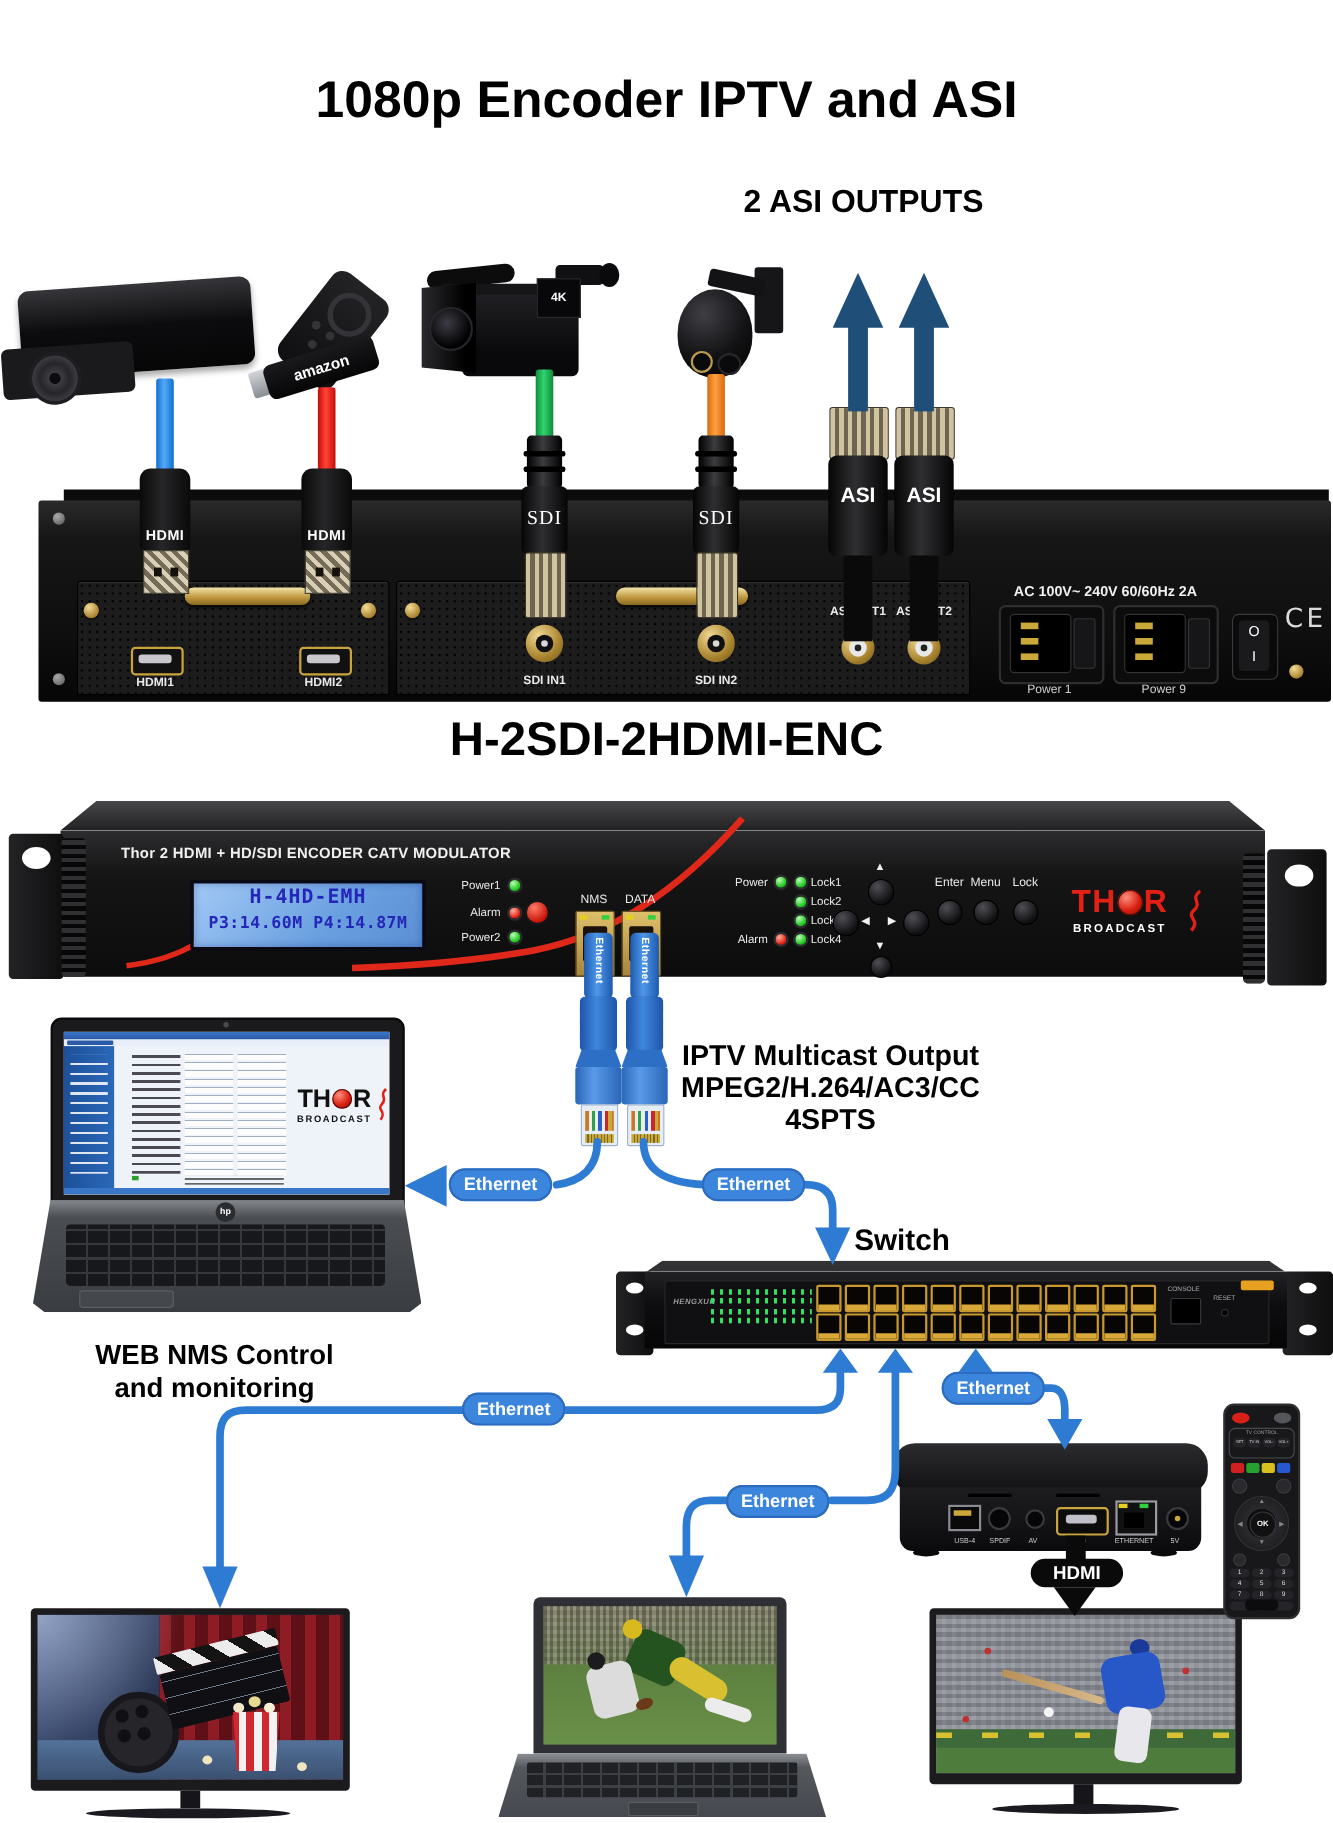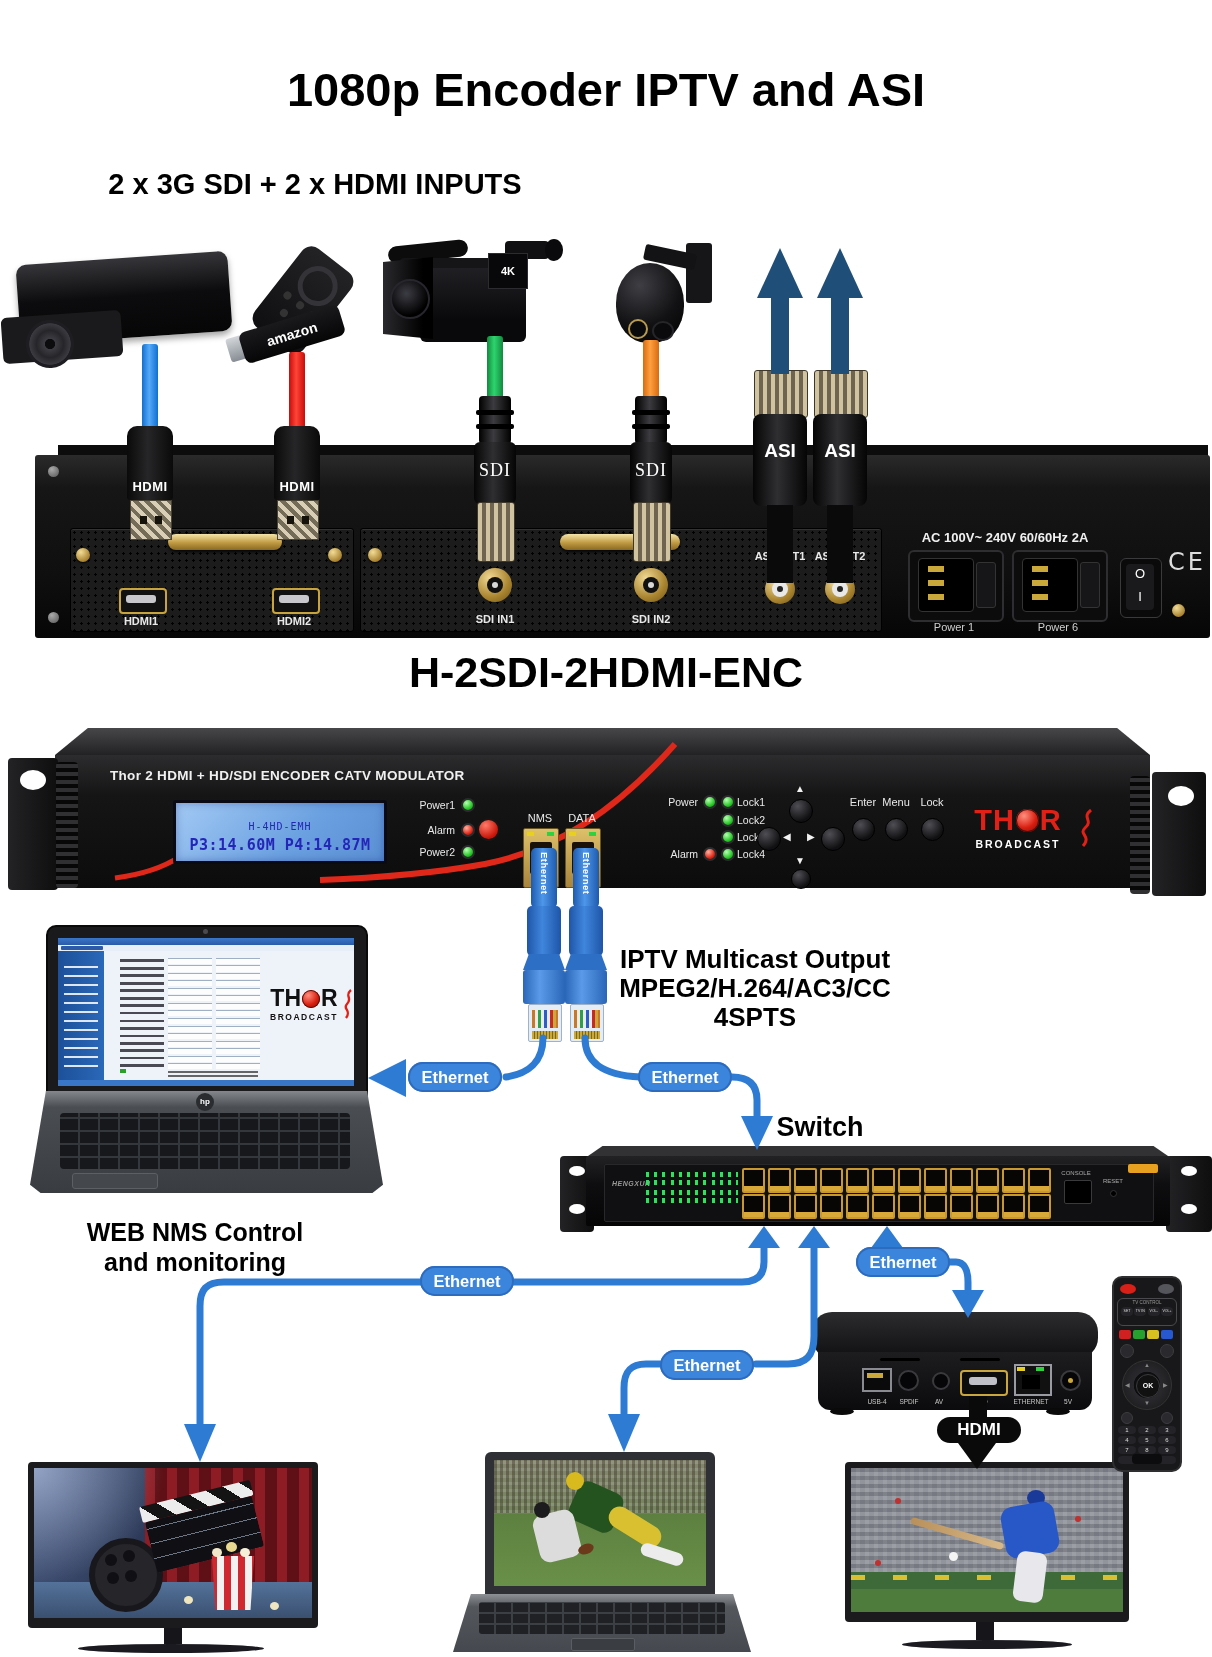--- a/index.html
+++ b/index.html
@@ -52,21 +52,21 @@
   
   .thor-red{color:#e32015;font-weight:bold;letter-spacing:1px;}
   .globe{border-radius:50%;background:radial-gradient(circle at 35% 30%,#ff8f7e,#d81e10 55%,#7a0c06);box-shadow:inset 0 0 0 1px #5a0a06;display:inline-block;}
 </style>
 </head>
 <body>
 
 <div id="canvas">
 
   <div class="a ctr bold" style="left:0;top:62px;width:1212px;font-size:47px;color:#000;">1080p Encoder IPTV and ASI</div>
-  <div class="a ctr bold" style="left:90px;top:168px;width:450px;font-size:29px;color:#000;">2 x 3G SDI + 2 x HDMI INPUTS</div>
+  <div class="a ctr bold" style="left:640px;top:168px;width:290px;font-size:29px;color:#000;">2 ASI OUTPUTS</div>
 
   <div class="a" style="left:10px;top:238px;width:230px;height:130px;z-index:5;">
     <div class="a" style="left:8px;top:20px;width:212px;height:80px;background:linear-gradient(#36363a,#0c0c0e 48%,#060607);border-radius:10px;transform:rotate(-4deg);box-shadow:0 4px 6px rgba(0,0,0,.35);"></div>
     <div class="a" style="left:-8px;top:76px;width:120px;height:46px;background:#1a1a1d;border-radius:6px;transform:rotate(-4deg);"></div>
     <div class="a" style="left:16px;top:82px;width:48px;height:48px;border-radius:50%;background:radial-gradient(circle,#0c0c0e 14%,#3c3c42 16%,#26262a 40%,#3a3a40 60%,#1e1e22 62%);transform:rotate(-4deg);"></div>
   </div>
 
   <div class="a cable" style="left:142px;top:344px;width:16px;height:86px;background:linear-gradient(90deg,#0f6fd0,#55aaf8 45%,#0f6fd0);z-index:6;"></div>
   <div class="a hdmiplug" style="left:127px;top:426px;width:46px;height:74px;z-index:6;">
     <span class="lbl">HDMI</span>
@@ -202,21 +202,21 @@
     <div class="a" style="left:66px;top:10px;width:18px;height:44px;background:#161618;border:1px solid #333;border-radius:3px;"></div>
   </div>
   <div class="a ctr" style="left:918px;top:621px;width:72px;font-size:11px;color:#cfcfcf;z-index:3;">Power 1</div>
   <div class="a" style="left:1012px;top:550px;width:92px;height:68px;background:#0c0c0c;border:2px solid #2e2e30;border-radius:6px;z-index:3;">
     <div class="a" style="left:8px;top:6px;width:54px;height:52px;background:#000;border:1px solid #333;border-radius:4px;"></div>
     <div class="a" style="left:18px;top:14px;width:16px;height:6px;background:#caa93a;"></div>
     <div class="a" style="left:18px;top:28px;width:16px;height:6px;background:#caa93a;"></div>
     <div class="a" style="left:18px;top:42px;width:16px;height:6px;background:#caa93a;"></div>
     <div class="a" style="left:66px;top:10px;width:18px;height:44px;background:#161618;border:1px solid #333;border-radius:3px;"></div>
   </div>
-  <div class="a ctr" style="left:1022px;top:621px;width:72px;font-size:11px;color:#cfcfcf;z-index:3;">Power 6</div>
+  <div class="a ctr" style="left:1022px;top:621px;width:72px;font-size:11px;color:#cfcfcf;z-index:3;">Power 9</div>
   <div class="a" style="left:1120px;top:558px;width:40px;height:58px;background:#0a0a0a;border:1px solid #3a3a3c;border-radius:6px;z-index:3;">
     <div class="a" style="left:5px;top:5px;width:28px;height:46px;background:#1a1a1c;border-radius:4px;"></div>
     <div class="a ctr" style="left:5px;top:7px;width:28px;font-size:13px;color:#fff;">O</div>
     <div class="a ctr" style="left:5px;top:30px;width:28px;font-size:13px;color:#fff;">I</div>
   </div>
   <div class="a" style="left:1168px;top:548px;font-size:24px;color:#dcdcdc;letter-spacing:3px;font-family:'DejaVu Sans',sans-serif;z-index:3;">CE</div>
   <div class="a goldscrew" style="left:1172px;top:604px;width:13px;height:13px;z-index:3;"></div>
 
   <div class="a ctr bold" style="left:330px;top:648px;width:552px;font-size:43px;color:#000;">H-2SDI-2HDMI-ENC</div>
 
@@ -232,21 +232,21 @@
     </div>
     <div class="a ribs" style="left:56px;top:762px;width:22px;height:126px;"></div>
     <div class="a ear" style="left:1152px;top:772px;width:54px;height:124px;">
       <div class="earhole" style="position:absolute;left:16px;top:14px;width:26px;height:20px;"></div>
     </div>
     <div class="a ribs" style="left:1130px;top:776px;width:20px;height:118px;"></div>
 
     <div class="a bold" style="left:110px;top:768px;font-size:13.5px;color:#f0f0f0;letter-spacing:.3px;">Thor 2 HDMI + HD/SDI ENCODER CATV MODULATOR</div>
 
     <div class="a" style="left:173px;top:800px;width:208px;height:58px;background:linear-gradient(135deg,#a2c9f4,#6aa0e0 60%,#5a90d4);border:3px solid #0a0a14;border-radius:3px;box-shadow:inset 0 0 8px rgba(20,30,120,.35);">
-      <div class="ctr" style="margin-top:18px;font-family:'DejaVu Sans Mono',monospace;font-weight:normal;font-size:10px;color:#2426b8;letter-spacing:1px;">H-4HD-EMH</div>
+      <div class="ctr" style="margin-top:2px;font-family:'DejaVu Sans Mono',monospace;font-weight:bold;font-size:18px;color:#2426b8;letter-spacing:1px;">H-4HD-EMH</div>
       <div class="ctr" style="margin-top:4px;font-family:'DejaVu Sans Mono',monospace;font-weight:bold;font-size:15px;color:#2426b8;letter-spacing:.5px;">P3:14.60M P4:14.87M</div>
     </div>
 
     <div class="a flbl" style="left:395px;top:799px;width:60px;text-align:right;">Power1</div>
     <div class="a led g" style="left:461px;top:798px;width:10px;height:10px;"></div>
     <div class="a flbl" style="left:395px;top:824px;width:60px;text-align:right;">Alarm</div>
     <div class="a led r" style="left:461px;top:823px;width:10px;height:10px;"></div>
     <div class="a" style="left:477px;top:818px;width:19px;height:19px;border-radius:50%;background:radial-gradient(circle at 35% 28%,#ff7a68,#c81408 70%);border:2px solid #161616;"></div>
     <div class="a flbl" style="left:395px;top:846px;width:60px;text-align:right;">Power2</div>
     <div class="a led g" style="left:461px;top:845px;width:10px;height:10px;"></div>

